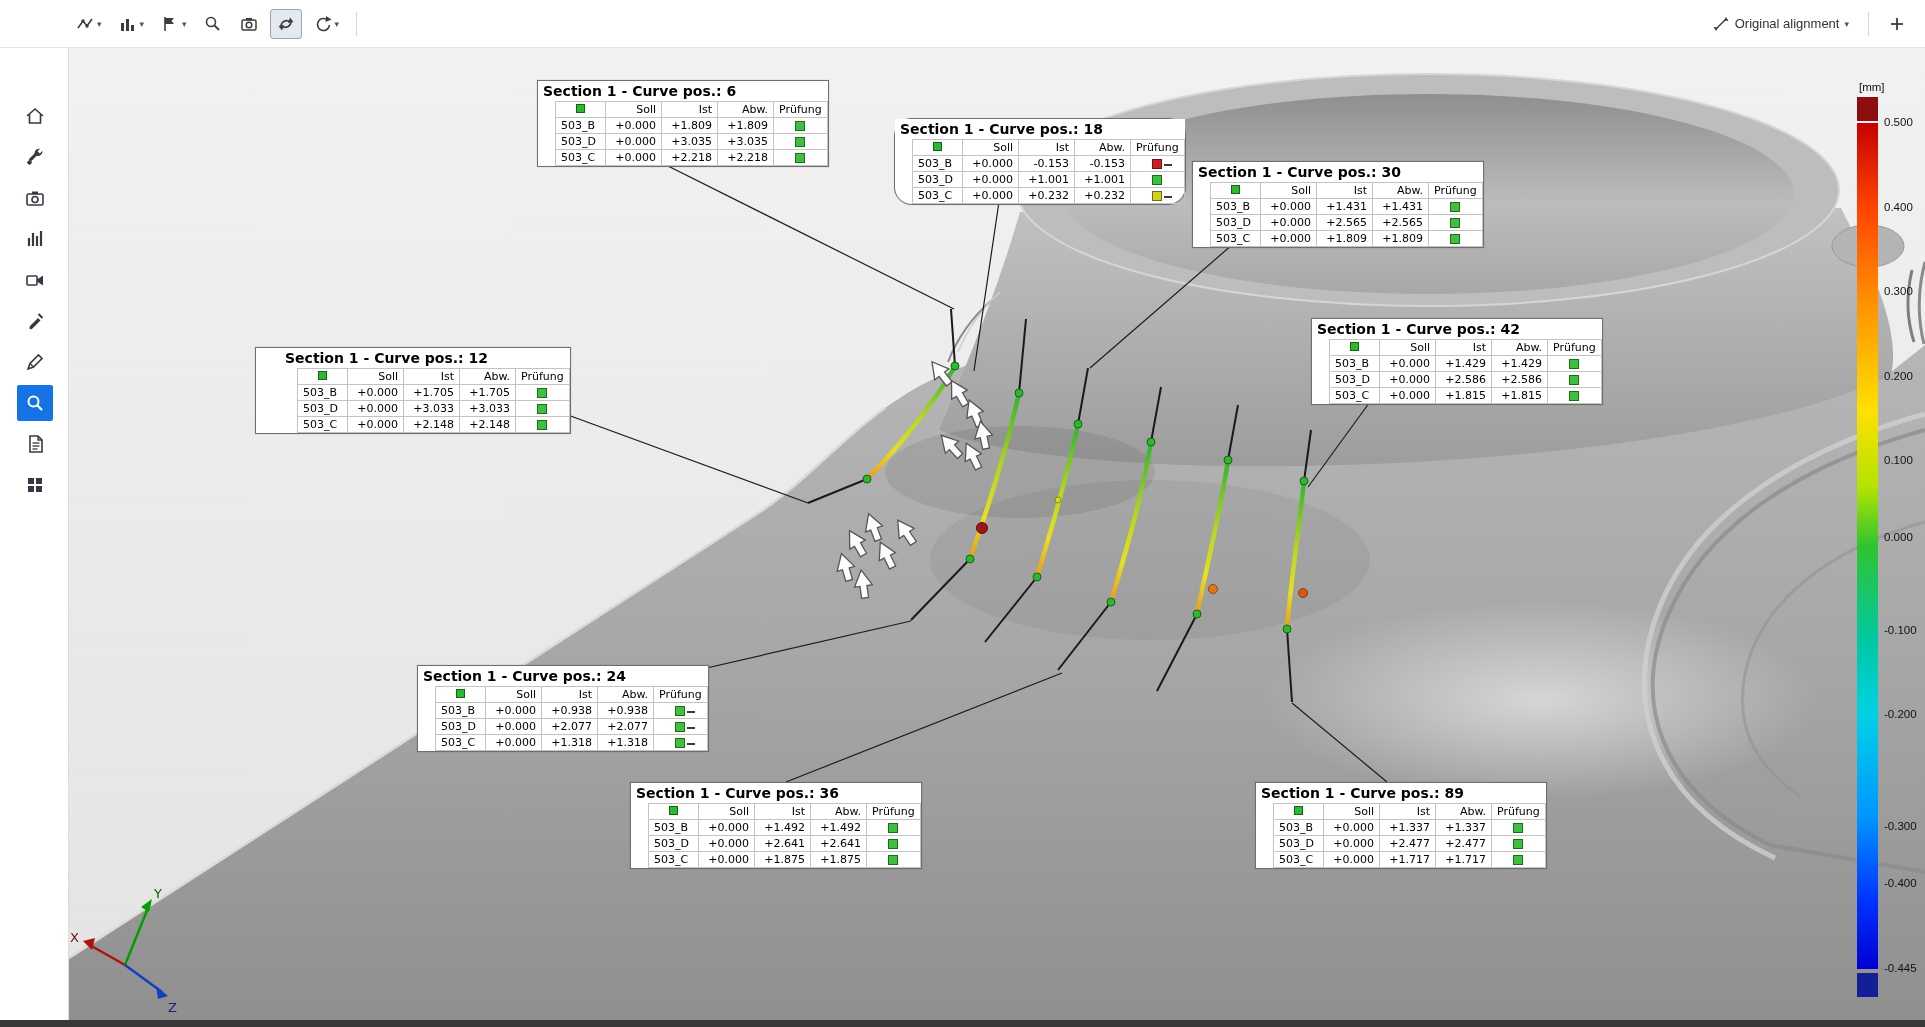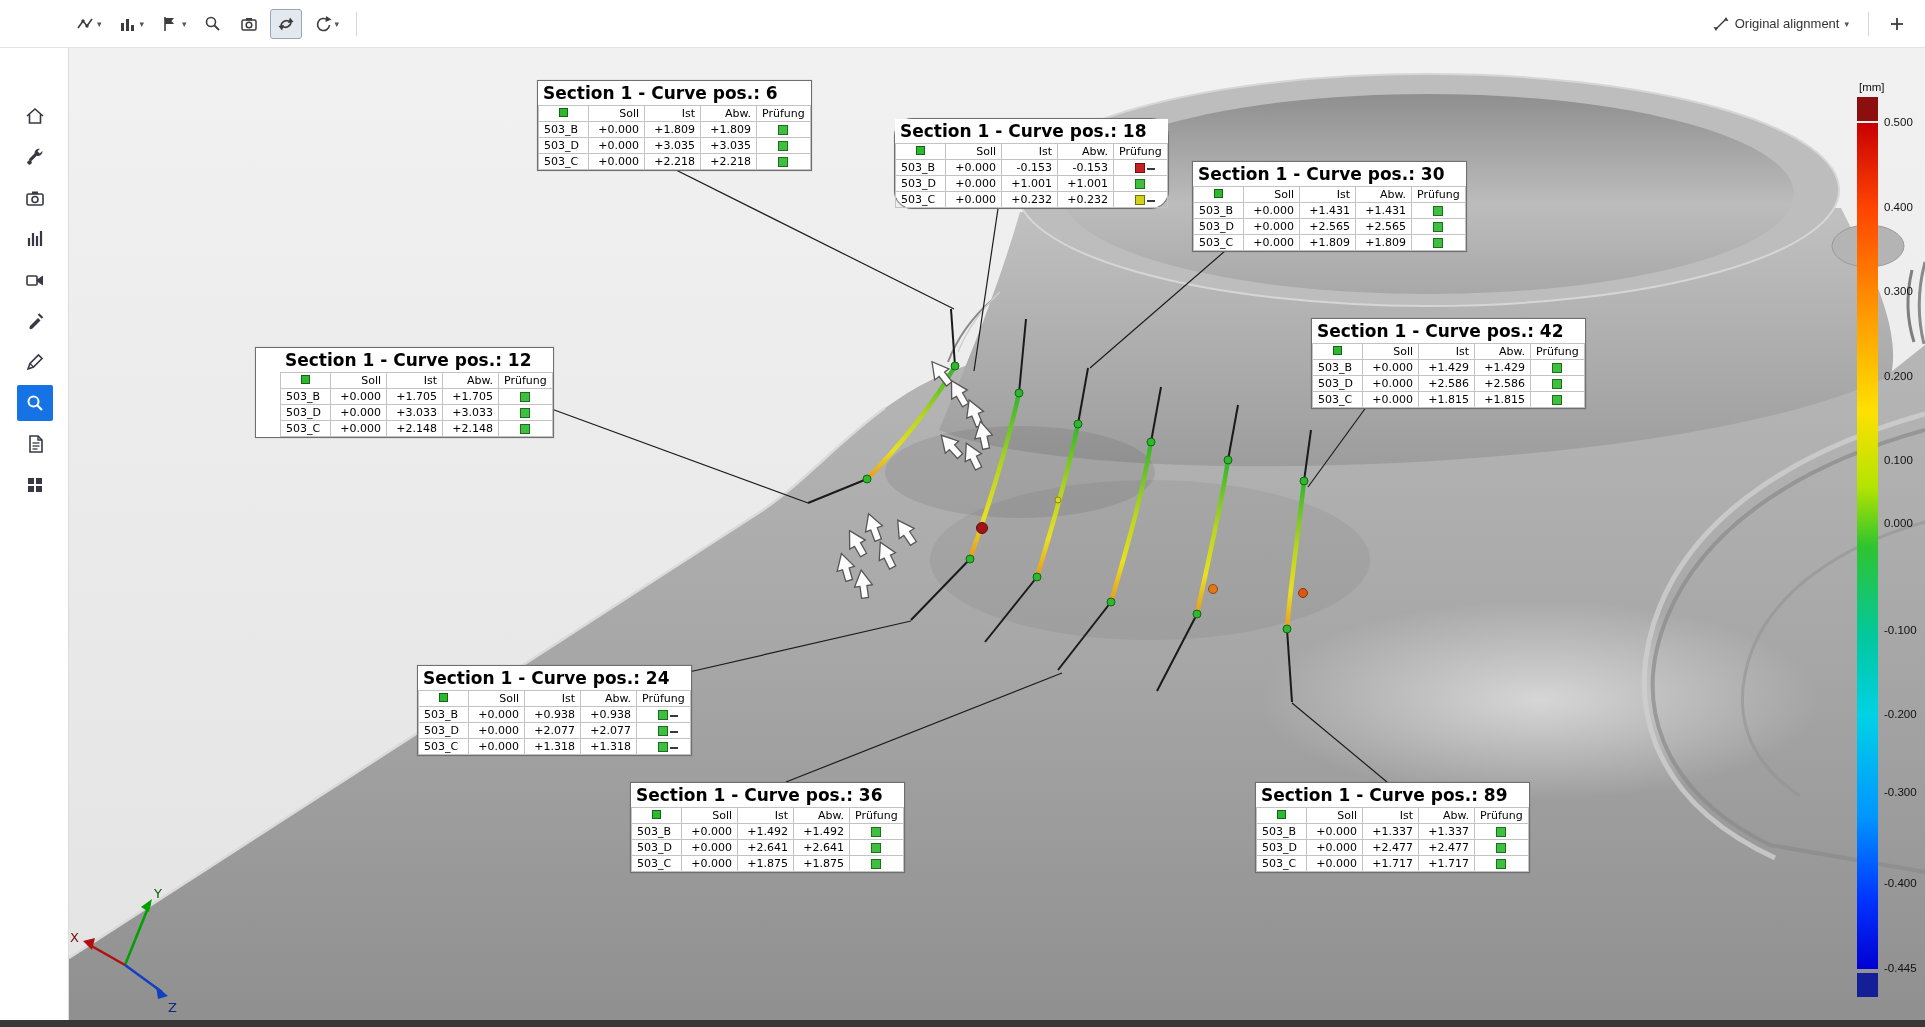--- a/index.html
+++ b/index.html
@@ -32,22 +32,22 @@
   
   #sidebar { position:absolute; left:0; top:48px; bottom:0; width:69px; background:#fff;
              border-right:1px solid #dcdcdc; z-index:11; }
   .sb-item { position:absolute; left:17px; width:36px; height:36px; display:flex; align-items:center;
              justify-content:center; cursor:pointer; border-radius:2px; }
   .sb-item.sel { background:#1673e6; }
 
   
   .callout { position:absolute; background:#ffffff; border:1px solid #6f6f6f; z-index:5;
              font-family:"DejaVu Sans",sans-serif; box-shadow:0 0 1px rgba(0,0,0,.25); }
-  .ct { font-size:17px; font-weight:bold; padding:2px 6px 2px 5px; color:#000; background:#fff; }
-  .callout table { border-collapse:collapse; }
+  .ct { font-size:14px; font-weight:bold; padding:2px 6px 2px 5px; color:#000; background:#fff; }
+  .callout table { border-collapse:collapse;margin-left:17px; }
   .callout td, .callout th { border:1px solid #c3c3c3; font-size:11px; line-height:13px;
                              padding:1px 5px; color:#000; font-weight:normal; white-space:nowrap; }
   .callout th { text-align:right; }
   .callout th.ic { text-align:center; width:50px; }
   .callout td.nm { width:50px; text-align:left; }
   .callout td.num, .callout th.col { width:56px; text-align:right; }
   .callout td.st, .callout th.pr { width:50px; text-align:center; }
   .hicon { display:inline-block; width:9px; height:9px; background:#2db82d; border:1px solid #156315; }
   .sq { position:relative; display:inline-block; width:10px; height:10px; border:1px solid #444; vertical-align:middle; }
   .sq.green  { background:#3fbf3f; border-color:#1c6e1c; }
@@ -504,24 +504,24 @@
   <div class="cb-unit">[mm]</div>
   <div class="cb-cap top"></div>
   <div class="cb-grad"></div>
   <div class="cb-cap bot"></div>
   <div id="cbar-labels">
         <span class="cl" style="top: 35px;">0.500</span>
         <span class="cl" style="top: 119.6px;">0.400</span>
         <span class="cl" style="top: 204.2px;">0.300</span>
         <span class="cl" style="top: 288.8px;">0.200</span>
         <span class="cl" style="top: 373.4px;">0.100</span>
-        <span class="cl" style="top: 436px;">0.000</span>
+        <span class="cl" style="top: 450px;">0.000</span>
         <span class="cl" style="top: 542.6px;">-0.100</span>
         <span class="cl" style="top: 627.2px;">-0.200</span>
-        <span class="cl" style="top: 705px; text-align: center;">-0.300</span>
+        <span class="cl" style="top: 739px; text-align: center;">-0.300</span>
         <span class="cl" style="top: 796.4px;">-0.400</span>
         <span class="cl" style="top: 881px;">-0.445</span>
       </div>
 </div>
 
 <div id="toolbar">
   <div class="tb-left">
     <div class="tb-btn">
       <svg width="20" height="20" viewBox="0 0 20 20">
         <polyline points="3,14 8,7 12,12 17,5" fill="none" stroke="#3c3c3c" stroke-width="1.6"></polyline>

